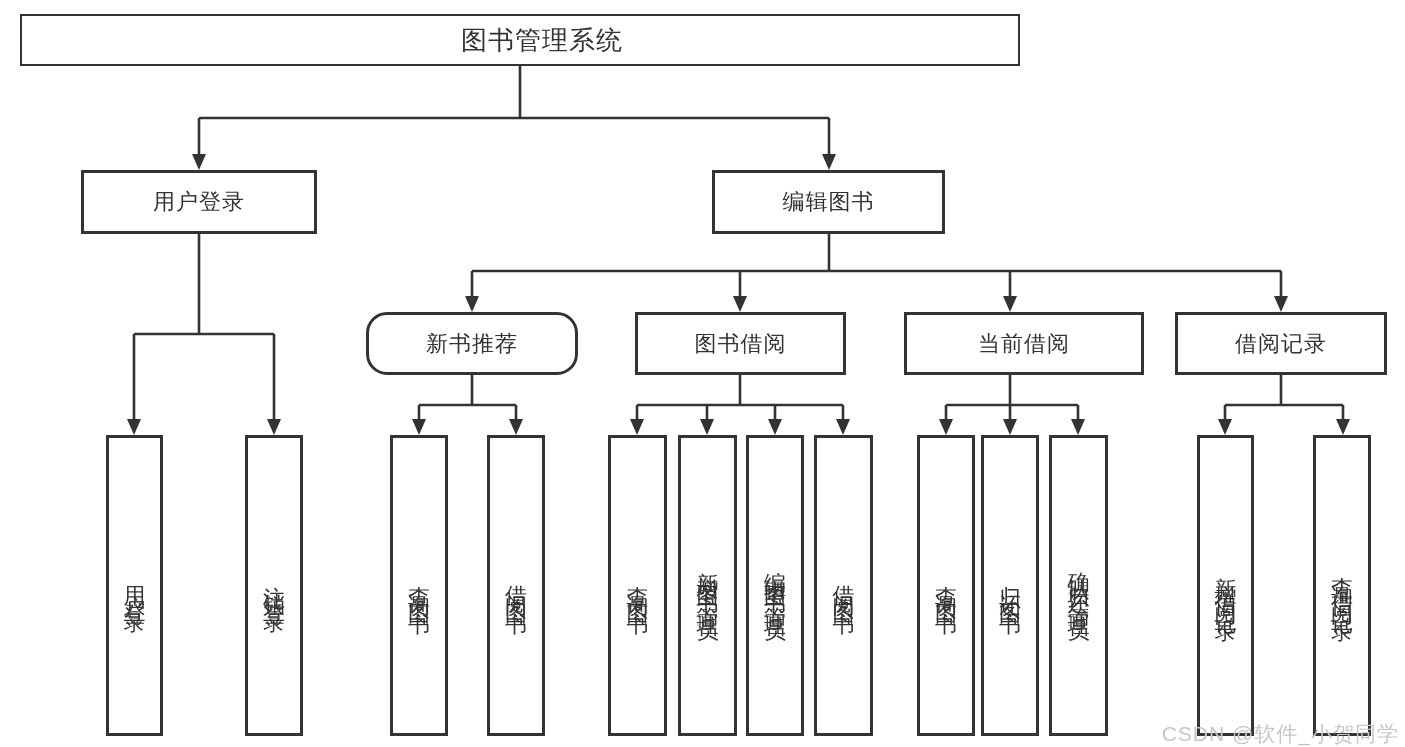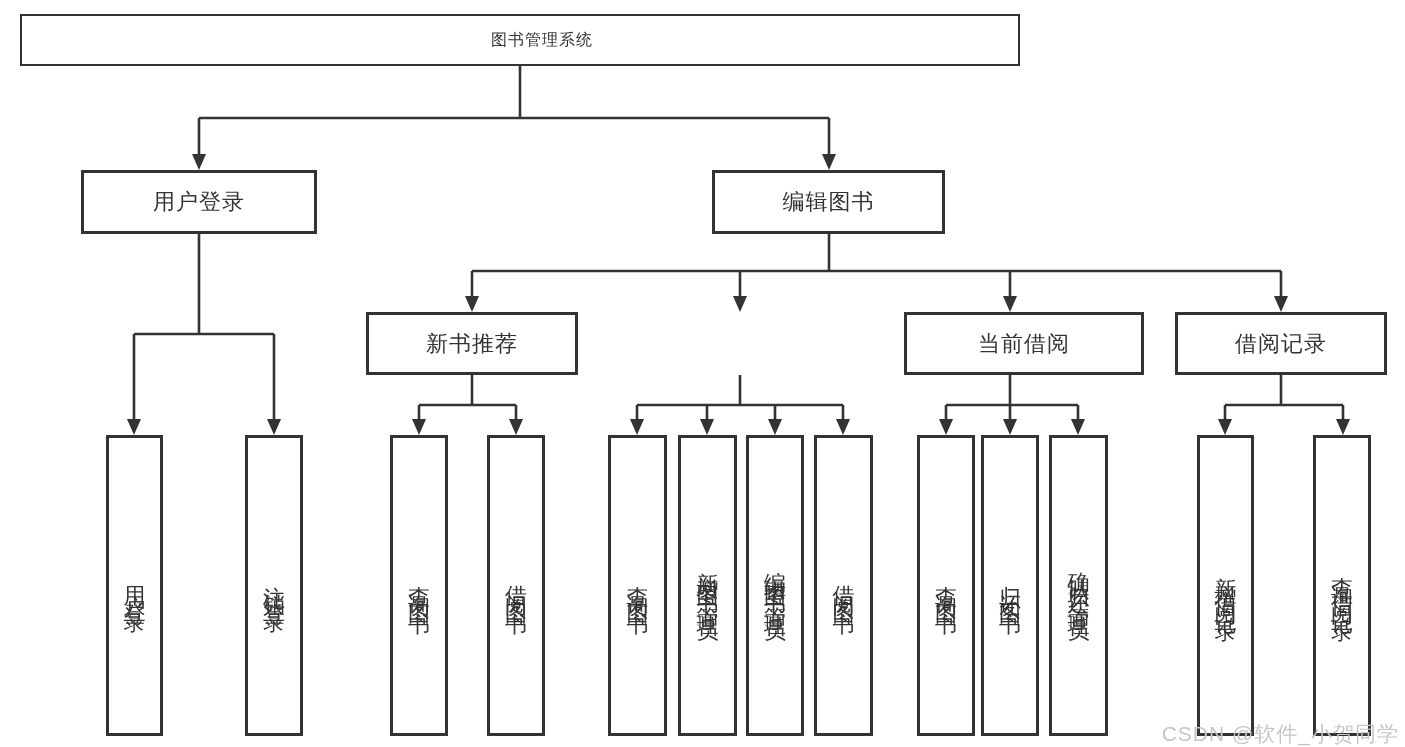--- a/index.html
+++ b/index.html
@@ -28,21 +28,21 @@
     border: 3px solid #333333;
     background: #ffffff;
     color: #333333;
     display: flex;
     align-items: center;
     justify-content: center;
     font-size: 22px;
     letter-spacing: 1px;
   }
   .node.root {
-    font-size: 16px;
+    font-size: 26px;
     padding-left: 44px;
   }
   .node.leaf .vt {
     writing-mode: vertical-lr;
     text-orientation: upright;
     line-height: 1;
     font-size: 22px;
     letter-spacing: 9px;
     white-space: nowrap;
   }
@@ -115,22 +115,25 @@
     <span>图书管理系统</span>
   </div>
 
   <div class="node" style="left:81px; top:170px; width:236px; height:64px;">
     <span>用户登录</span>
   </div>
   <div class="node" style="left:712px; top:170px; width:233px; height:64px;">
     <span>编辑图书</span>
   </div>
 
-  <div class="node" style="left:366px; top:312px; width:212px; height:63px;">
+  <div class="node" style="left:366px; top:312px; width:212px; height:63px;border-radius:21px;">
     <span>新书推荐</span>
+  </div>
+  <div class="node" style="left:635px; top:312px; width:211px; height:63px;">
+    <span>图书借阅</span>
   </div>
   <div class="node" style="left:904px; top:312px; width:240px; height:63px;">
     <span>当前借阅</span>
   </div>
   <div class="node" style="left:1175px; top:312px; width:212px; height:63px;">
     <span>借阅记录</span>
   </div>
 
   <div class="node leaf" style="left:106px; top:435px; width:57px; height:301px;">
     <span class="vt">用户登录</span>

